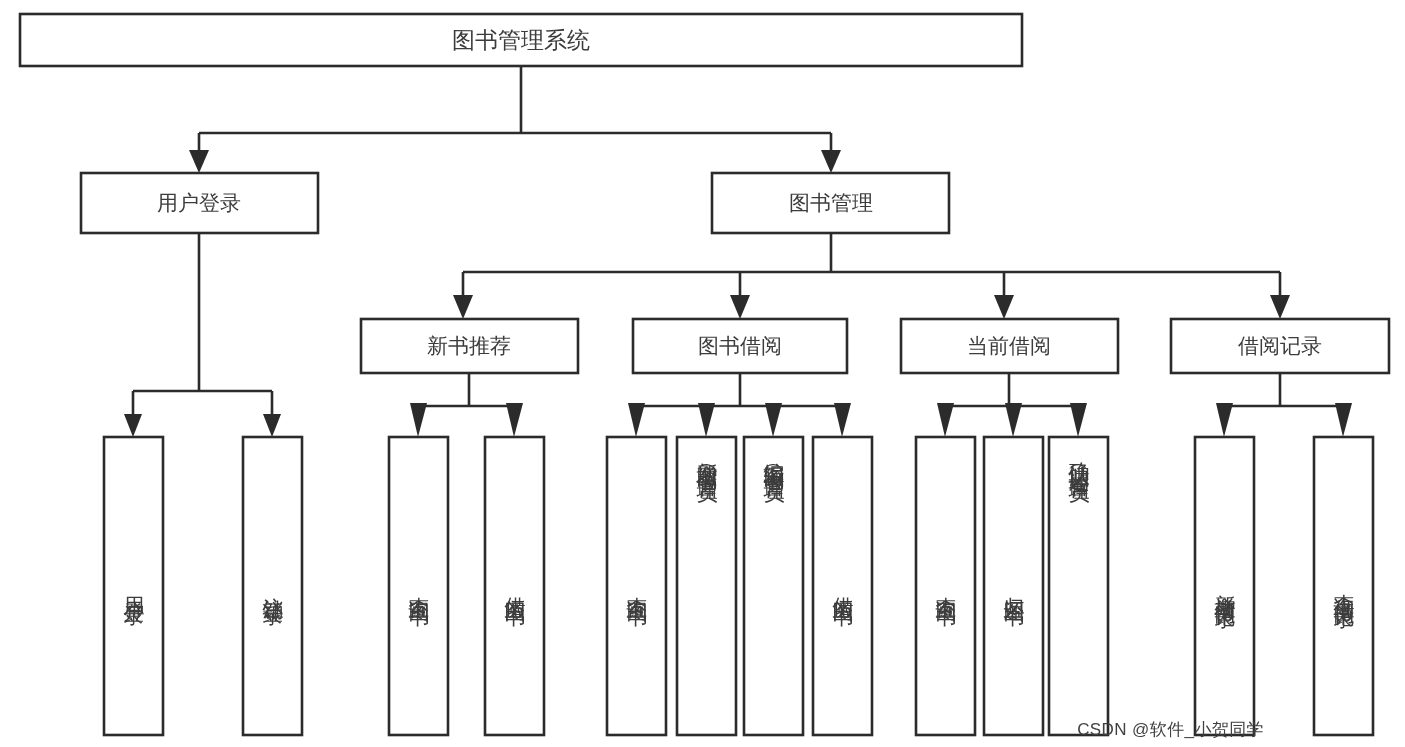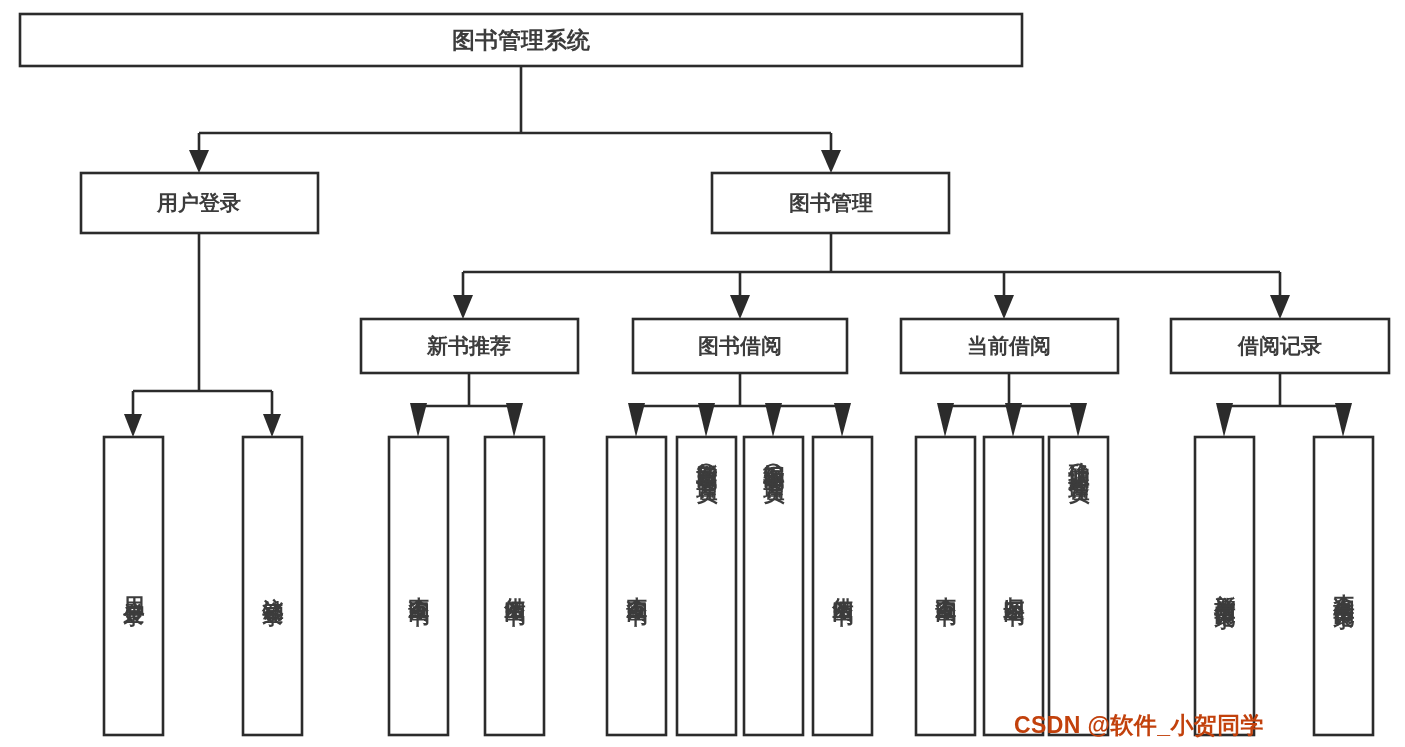--- a/index.html
+++ b/index.html
@@ -12,21 +12,20 @@
     height: 747px;
     font-family: "Liberation Sans", "DejaVu Sans", sans-serif;
     overflow: hidden;
     position: relative;
   }
   #diagram-root {
     position: relative;
     width: 1272px;
     height: 747px;
     background: #ffffff;
-    font-weight: bold;
   }
   svg#flow-svg {
     position: absolute;
     left: 0;
     top: 0;
     width: 1405px;
     height: 747px;
     display: block;
   }
   .node-rect {
@@ -67,22 +66,22 @@
     letter-spacing: 3px;
     color: #3c3c3c;
     white-space: nowrap;
     text-align: center;
   }
   .watermark {
     position: absolute;
     right: 8px;
     bottom: 6px;
     font-family: "Liberation Sans", "DejaVu Sans", sans-serif;
-    font-size: 23px;
-    color: #c2410c;
+    font-size: 17px;
+    color: #404040;
     letter-spacing: 0.4px;
     white-space: nowrap;
   }
 </style>
 </head>
 <body>
 
 <div id="diagram-root">
 
   <svg id="flow-svg" viewBox="0 0 1405 747">

